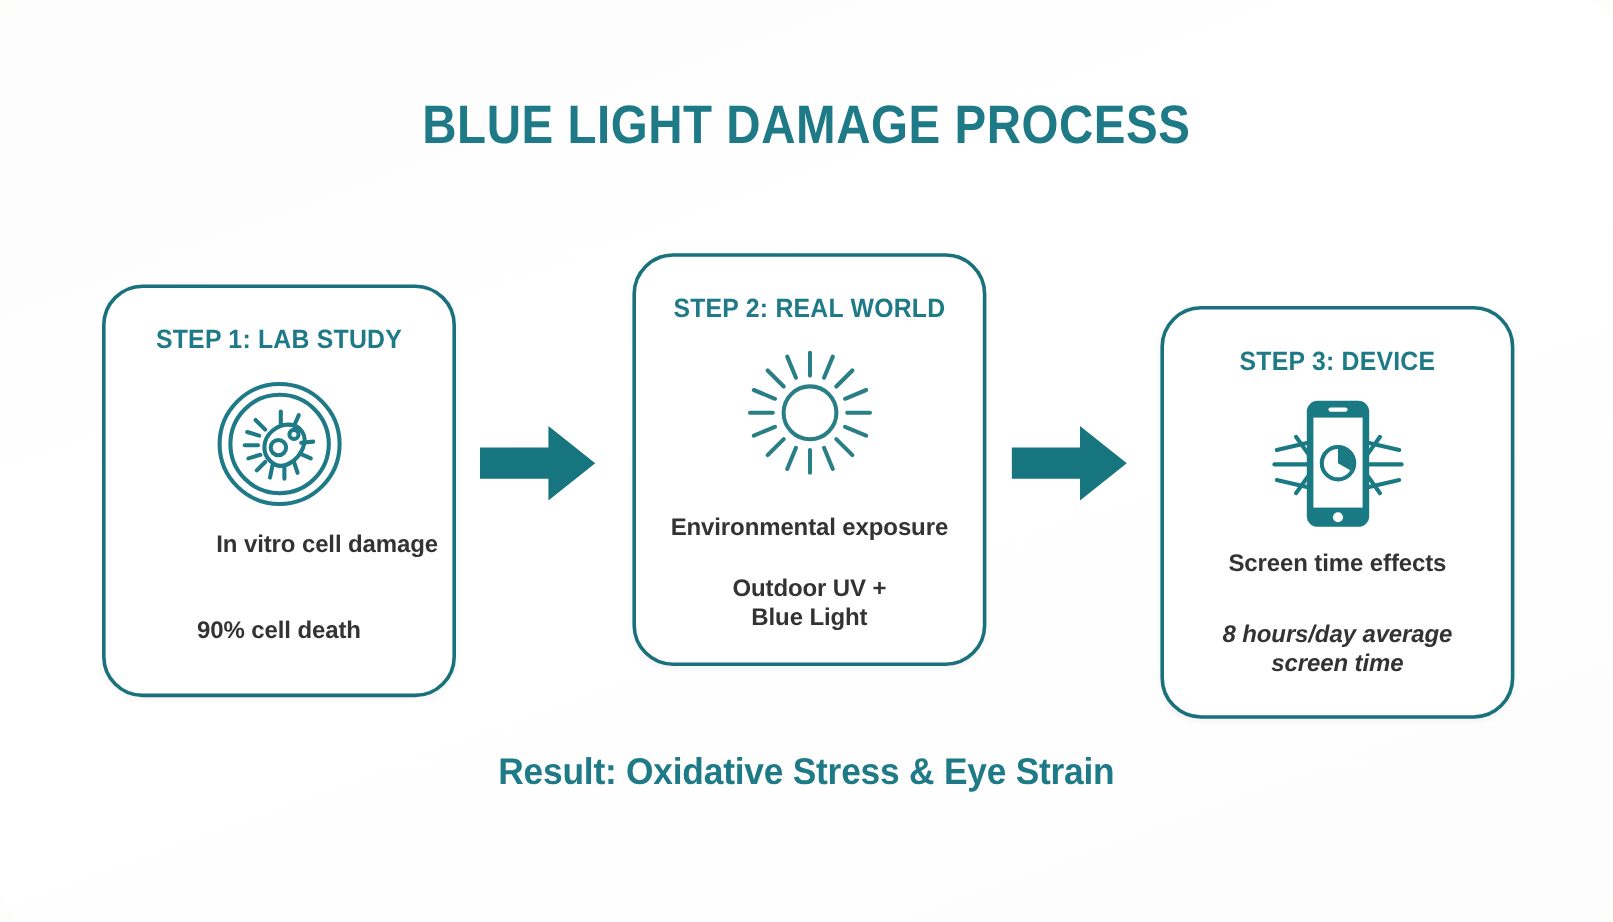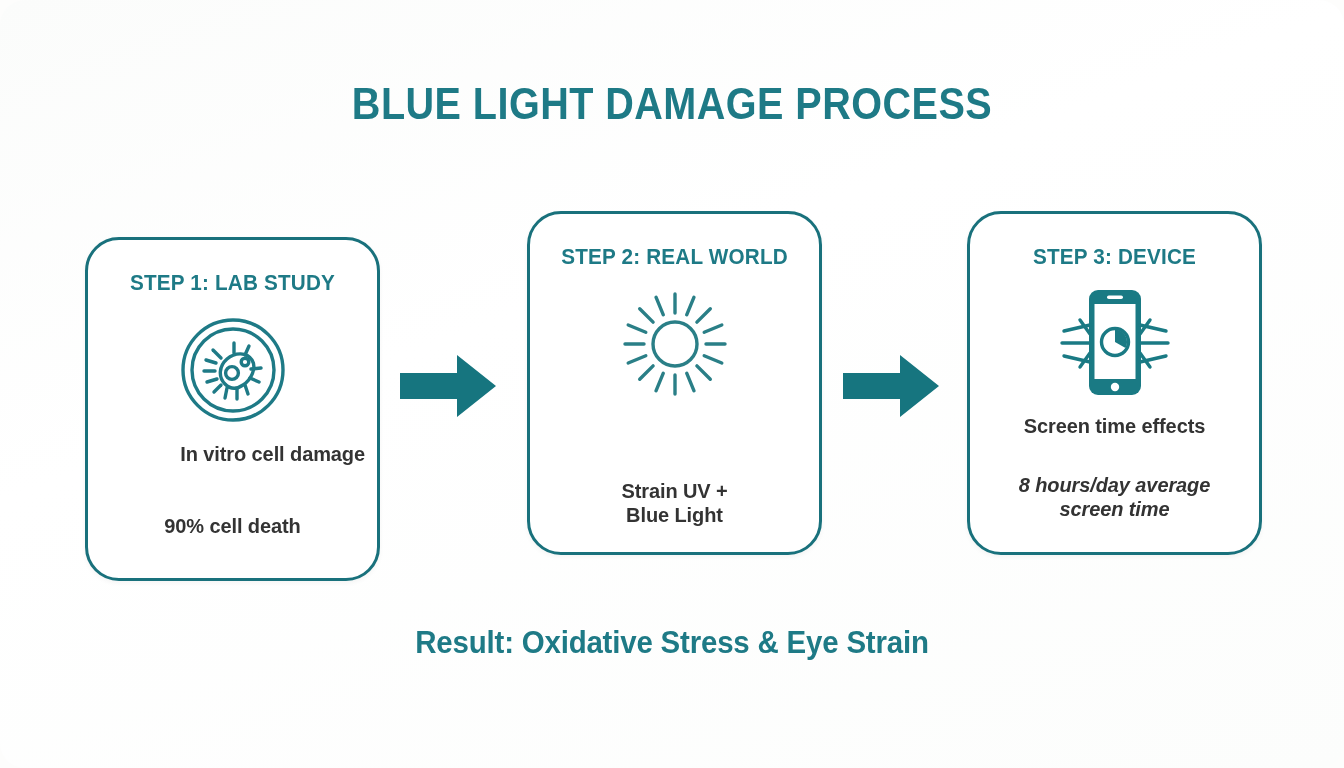--- a/index.html
+++ b/index.html
@@ -44,21 +44,21 @@
     width: 295px;
     height: 344px;
     box-sizing: border-box;
     border: 3px solid #19717c;
     border-radius: 34px;
     background: #ffffff;
     box-shadow: 0 2px 5px rgba(0,0,0,0.045);
   }
   #card-1 { left: 85px; margin-top: 26px; }
   #card-2 { left: 527px; }
-  #card-3 { left: 967px; }
+  #card-3 { left: 967px; margin-top: 44px; }
 
   .step-label {
     position: absolute;
     top: 30px;
     left: 0;
     width: 100%;
     text-align: center;
     color: #1e7a86;
     font-size: 22px;
     font-weight: bold;
@@ -191,21 +191,22 @@
           <line x1="65.7" y1="83.2" x2="73.0" y2="100.8"></line>
           <line x1="7.2" y1="73.0" x2="24.8" y2="65.7"></line>
           <line x1="83.2" y1="42.3" x2="100.8" y2="35.0"></line>
           <line x1="7.2" y1="35.0" x2="24.8" y2="42.3"></line>
           <line x1="83.2" y1="65.7" x2="100.8" y2="73.0"></line>
           <line x1="35.0" y1="100.8" x2="42.3" y2="83.2"></line>
           <line x1="65.7" y1="24.8" x2="73.0" y2="7.2"></line>
         </g>
       </svg>
     </div>
-    <div class="body-sub">Strain UV +
+    <div class="body-main">Environmental exposure</div>
+    <div class="body-sub">Outdoor UV +
 Blue Light</div>
   </div>
 
   <svg class="arrow" id="arrow-2" viewBox="0 0 96 62">
     <polygon points="0,18 57,18 57,0 96,31 57,62 57,44 0,44" fill="#16757f"></polygon>
   </svg>
 
   <div class="card" id="card-3">
     <div class="step-label">STEP 3: DEVICE</div>
     <div class="icon-wrap">

